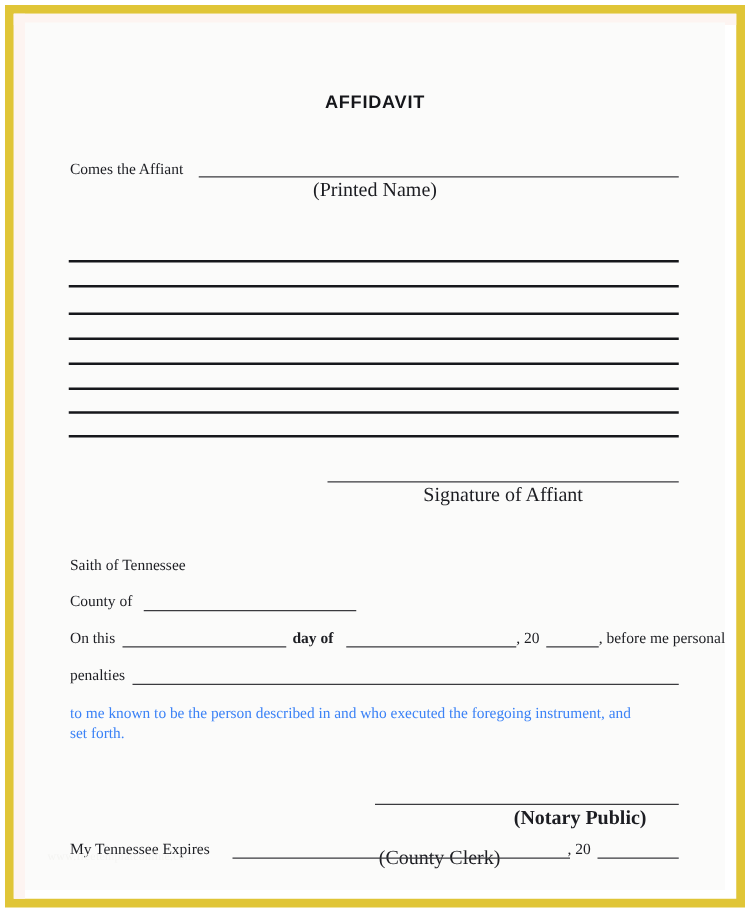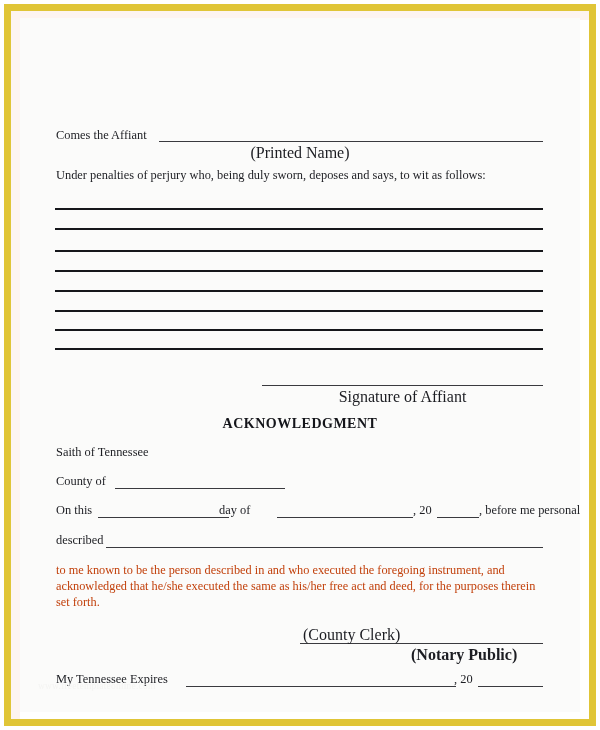--- a/index.html
+++ b/index.html
@@ -99,21 +99,21 @@
     font-size: 12.4px;
     color: #1c1d22;
     white-space: nowrap;
   }
 
   .para {
     position: absolute;
     font-family: "Liberation Serif", serif;
     font-size: 12.3px;
     line-height: 16.2px;
-    color: #c2410c;
+    color: #3b82f6;
   }
 
   .caption {
     position: absolute;
     font-family: "Liberation Serif", serif;
     font-size: 16px;
     color: #1c1d22;
     white-space: nowrap;
   }
 
@@ -145,66 +145,64 @@
 </head>
 <body>
 
 <div class="frame">
   <div class="frame-gold"></div>
   <div class="frame-inner-tint"></div>
 
   <div class="page">
     <div class="doc">
 
+      <div class="title-affidavit">AFFIDAVIT</div>
 
       <div class="body-txt" style="left:36px; top:110px;text-align:right;">Comes the Affiant</div>
       <div class="rule-thin" style="left:139px; top:123px; width:384px;"></div>
       <div class="caption" style="left:0; top:126px; width:560px; text-align:center;">(Printed Name)</div>
 
-      <div class="body-txt" style="left:36px; top:150px;">Under penalties of perjury who, being duly sworn, deposes and says, to wit as follows:</div>
 
       <div class="rule-heavy" style="left:35px; top:190px; width:488px;"></div>
       <div class="rule-heavy" style="left:35px; top:210px; width:488px;"></div>
       <div class="rule-heavy" style="left:35px; top:232px; width:488px;"></div>
       <div class="rule-heavy" style="left:35px; top:252px; width:488px;"></div>
       <div class="rule-heavy" style="left:35px; top:272px; width:488px;"></div>
       <div class="rule-heavy" style="left:35px; top:292px; width:488px;"></div>
       <div class="rule-heavy" style="left:35px; top:311px; width:488px;"></div>
       <div class="rule-heavy" style="left:35px; top:330px; width:488px;"></div>
 
 
       <div class="rule-thin" style="left:242px; top:367px; width:281px;"></div>
       <div class="caption" style="left:242px; top:370px; width:281px; text-align:center;">Signature of Affiant</div>
 
-      <div class="title-ack">ACKNOWLEDGMENT</div>
 
       <div class="body-txt" style="left:36px; top:427px;">Saith of Tennessee</div>
 
       <div class="body-txt" style="left:36px; top:456px;">County of</div>
       <div class="rule-thin" style="left:95px; top:470px; width:170px;"></div>
 
       <div class="body-txt" style="left:36px; top:485px;">On this</div>
       <div class="rule-thin" style="left:78px; top:499px; width:131px;"></div>
-      <div class="body-txt" style="left:199px; top:485px;">day of</div>
+      <div class="body-txt" style="left:214px; top:485px;font-weight:bold;">day of</div>
       <div class="rule-thin" style="left:257px; top:499px; width:136px;"></div>
       <div class="body-txt" style="left:393px; top:485px;">, 20</div>
       <div class="rule-thin" style="left:417px; top:499px; width:42px;"></div>
       <div class="body-txt" style="left:459px; top:485px;">, before me personally</div>
 
-      <div class="body-txt" style="left:36px; top:515px;">described</div>
+      <div class="body-txt" style="left:36px; top:515px;">penalties</div>
       <div class="rule-thin" style="left:86px; top:529px; width:437px;"></div>
 
       <div class="para" style="left:36px; top:544px; width:492px;">
         <div>to me known to be the person described in and who executed the foregoing instrument, and</div>
-        <div>acknowledged that he/she executed the same as his/her free act and deed, for the purposes therein</div>
         <div>set forth.</div>
       </div>
 
       <div class="rule-thin" style="left:280px; top:625px; width:243px;"></div>
-      <div class="caption" style="left:283px; top:608px;text-align:center;">(County Clerk)</div>
+      <div class="caption" style="left:283px; top:660px;text-align:center;">(County Clerk)</div>
       <div class="caption" style="left:391px; top:628px;font-weight:bold;">(Notary Public)</div>
 
       <div class="body-txt" style="left:36px; top:654px;">My Tennessee Expires</div>
       <div class="rule-thin" style="left:166px; top:668px; width:270px;"></div>
       <div class="body-txt" style="left:434px; top:654px;">, 20</div>
       <div class="rule-thin" style="left:458px; top:668px; width:65px;"></div>
 
       <div class="watermark">www.freetemplateonline.com</div>
 
     </div>

